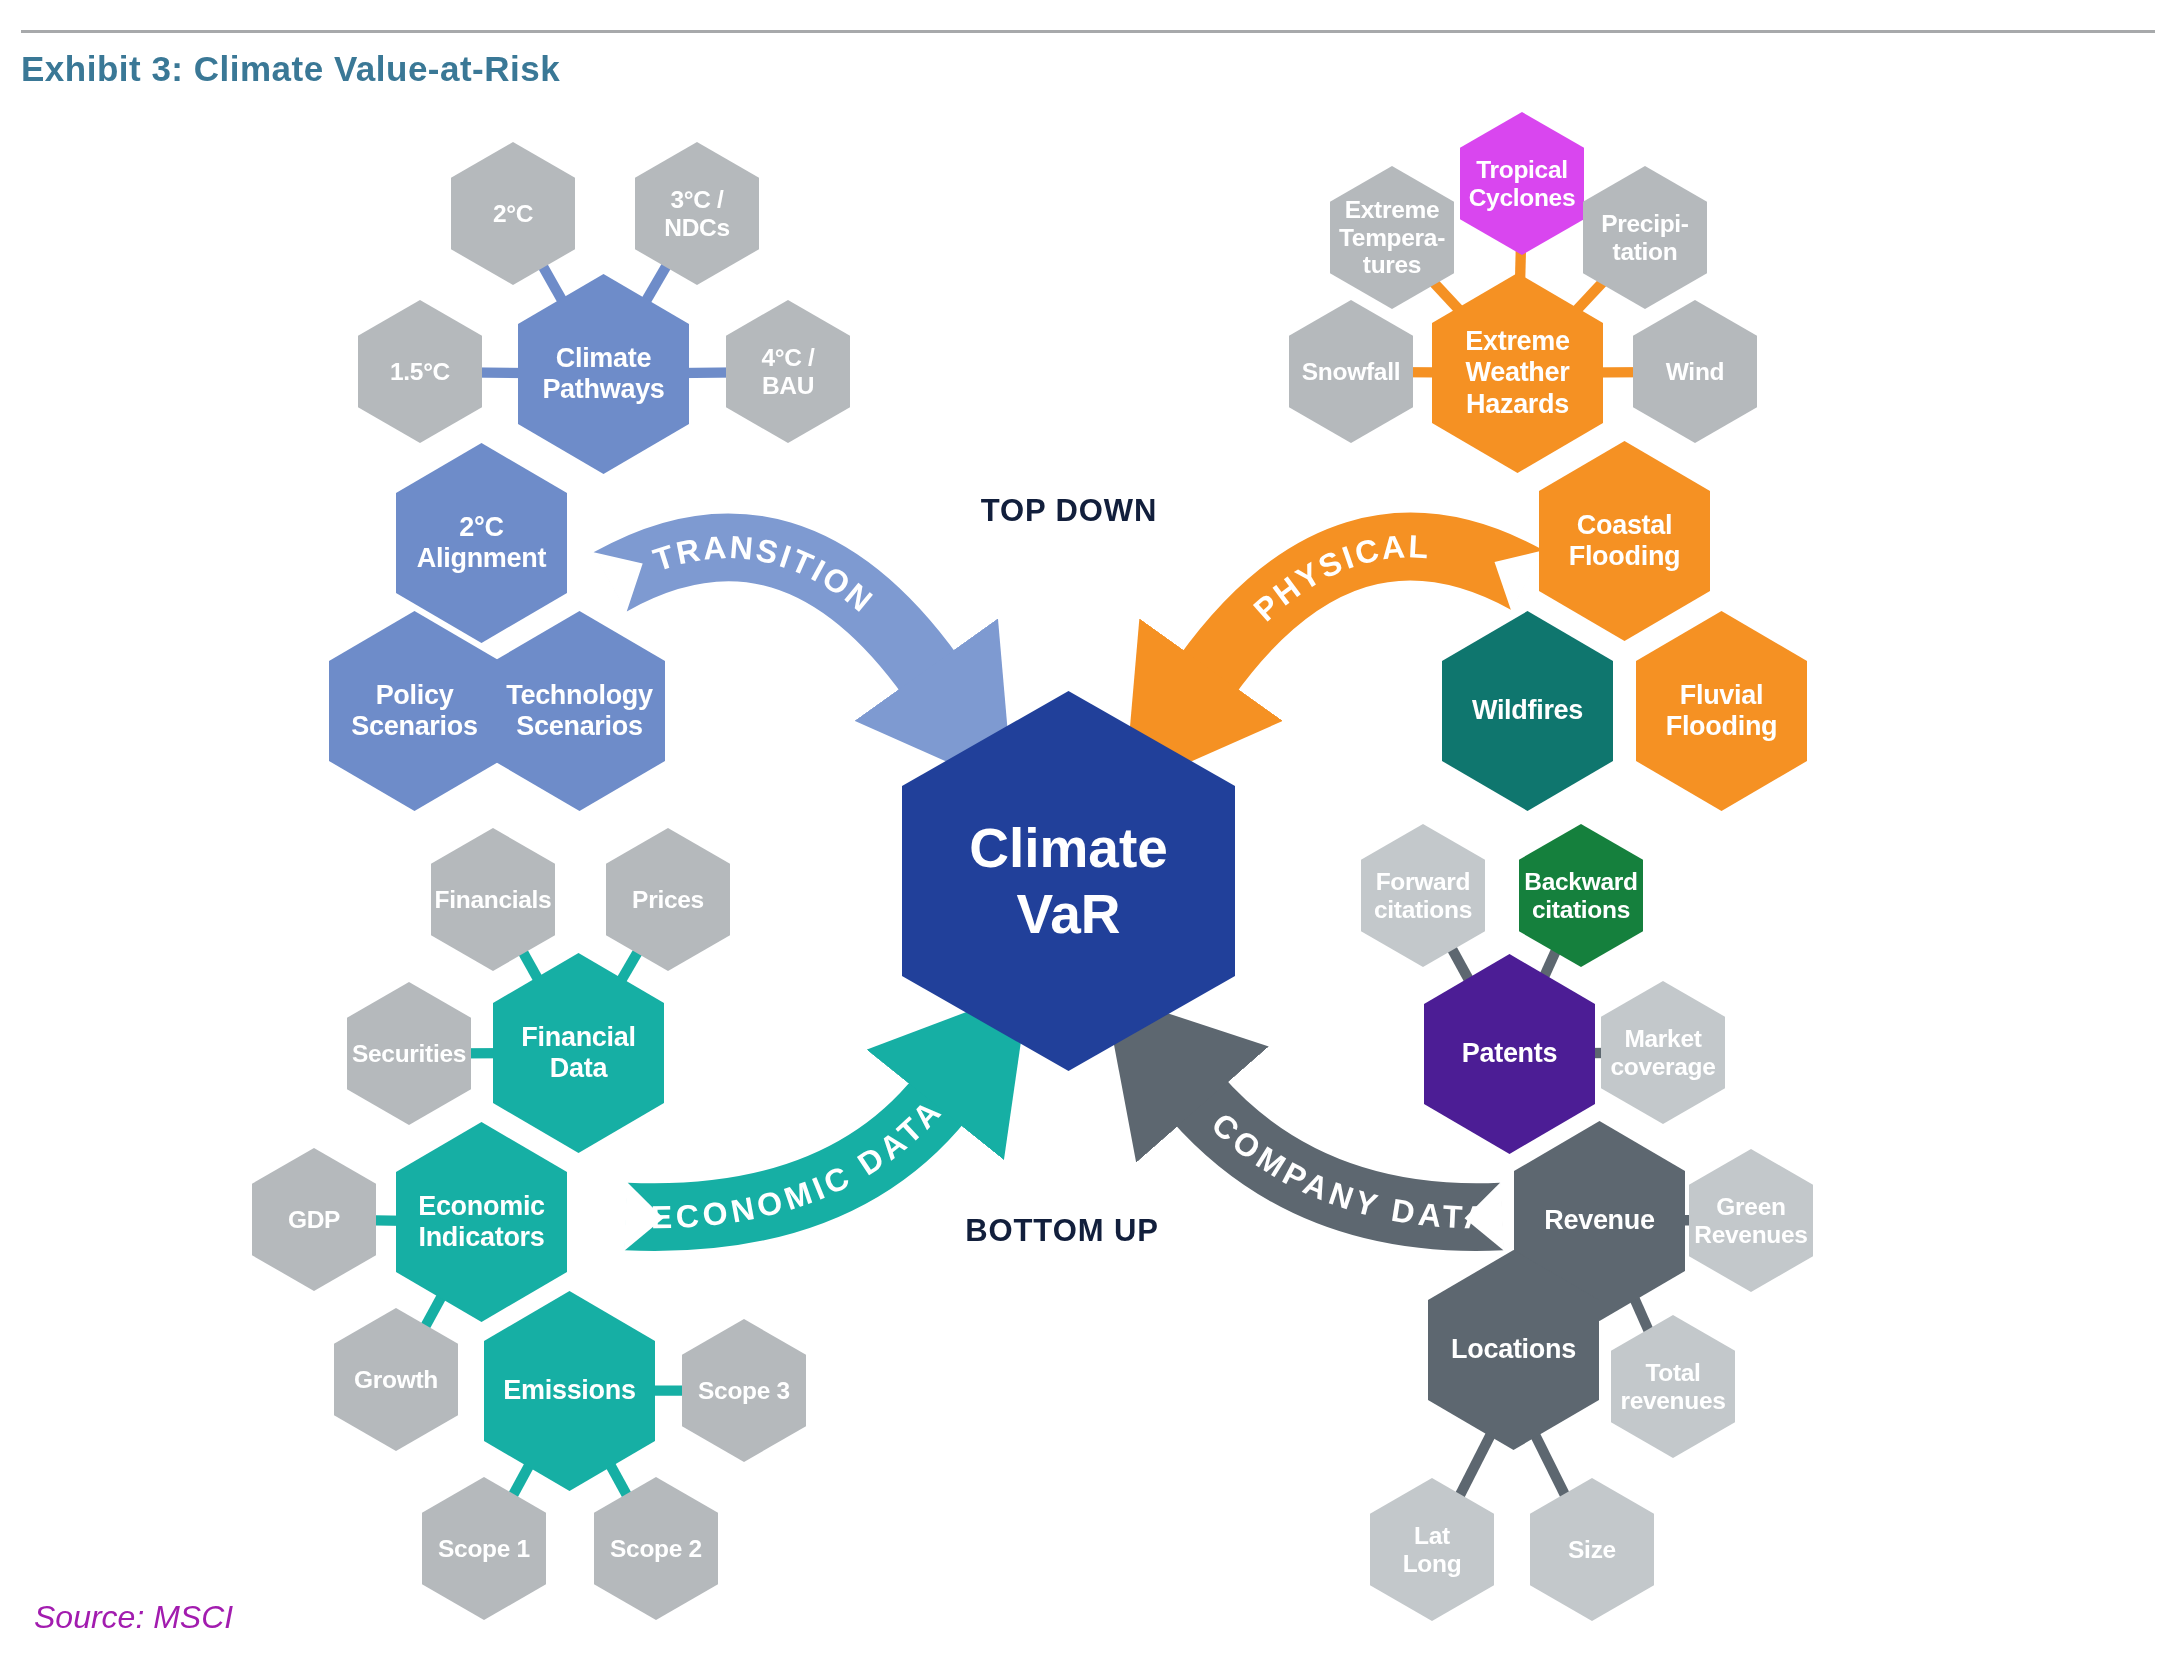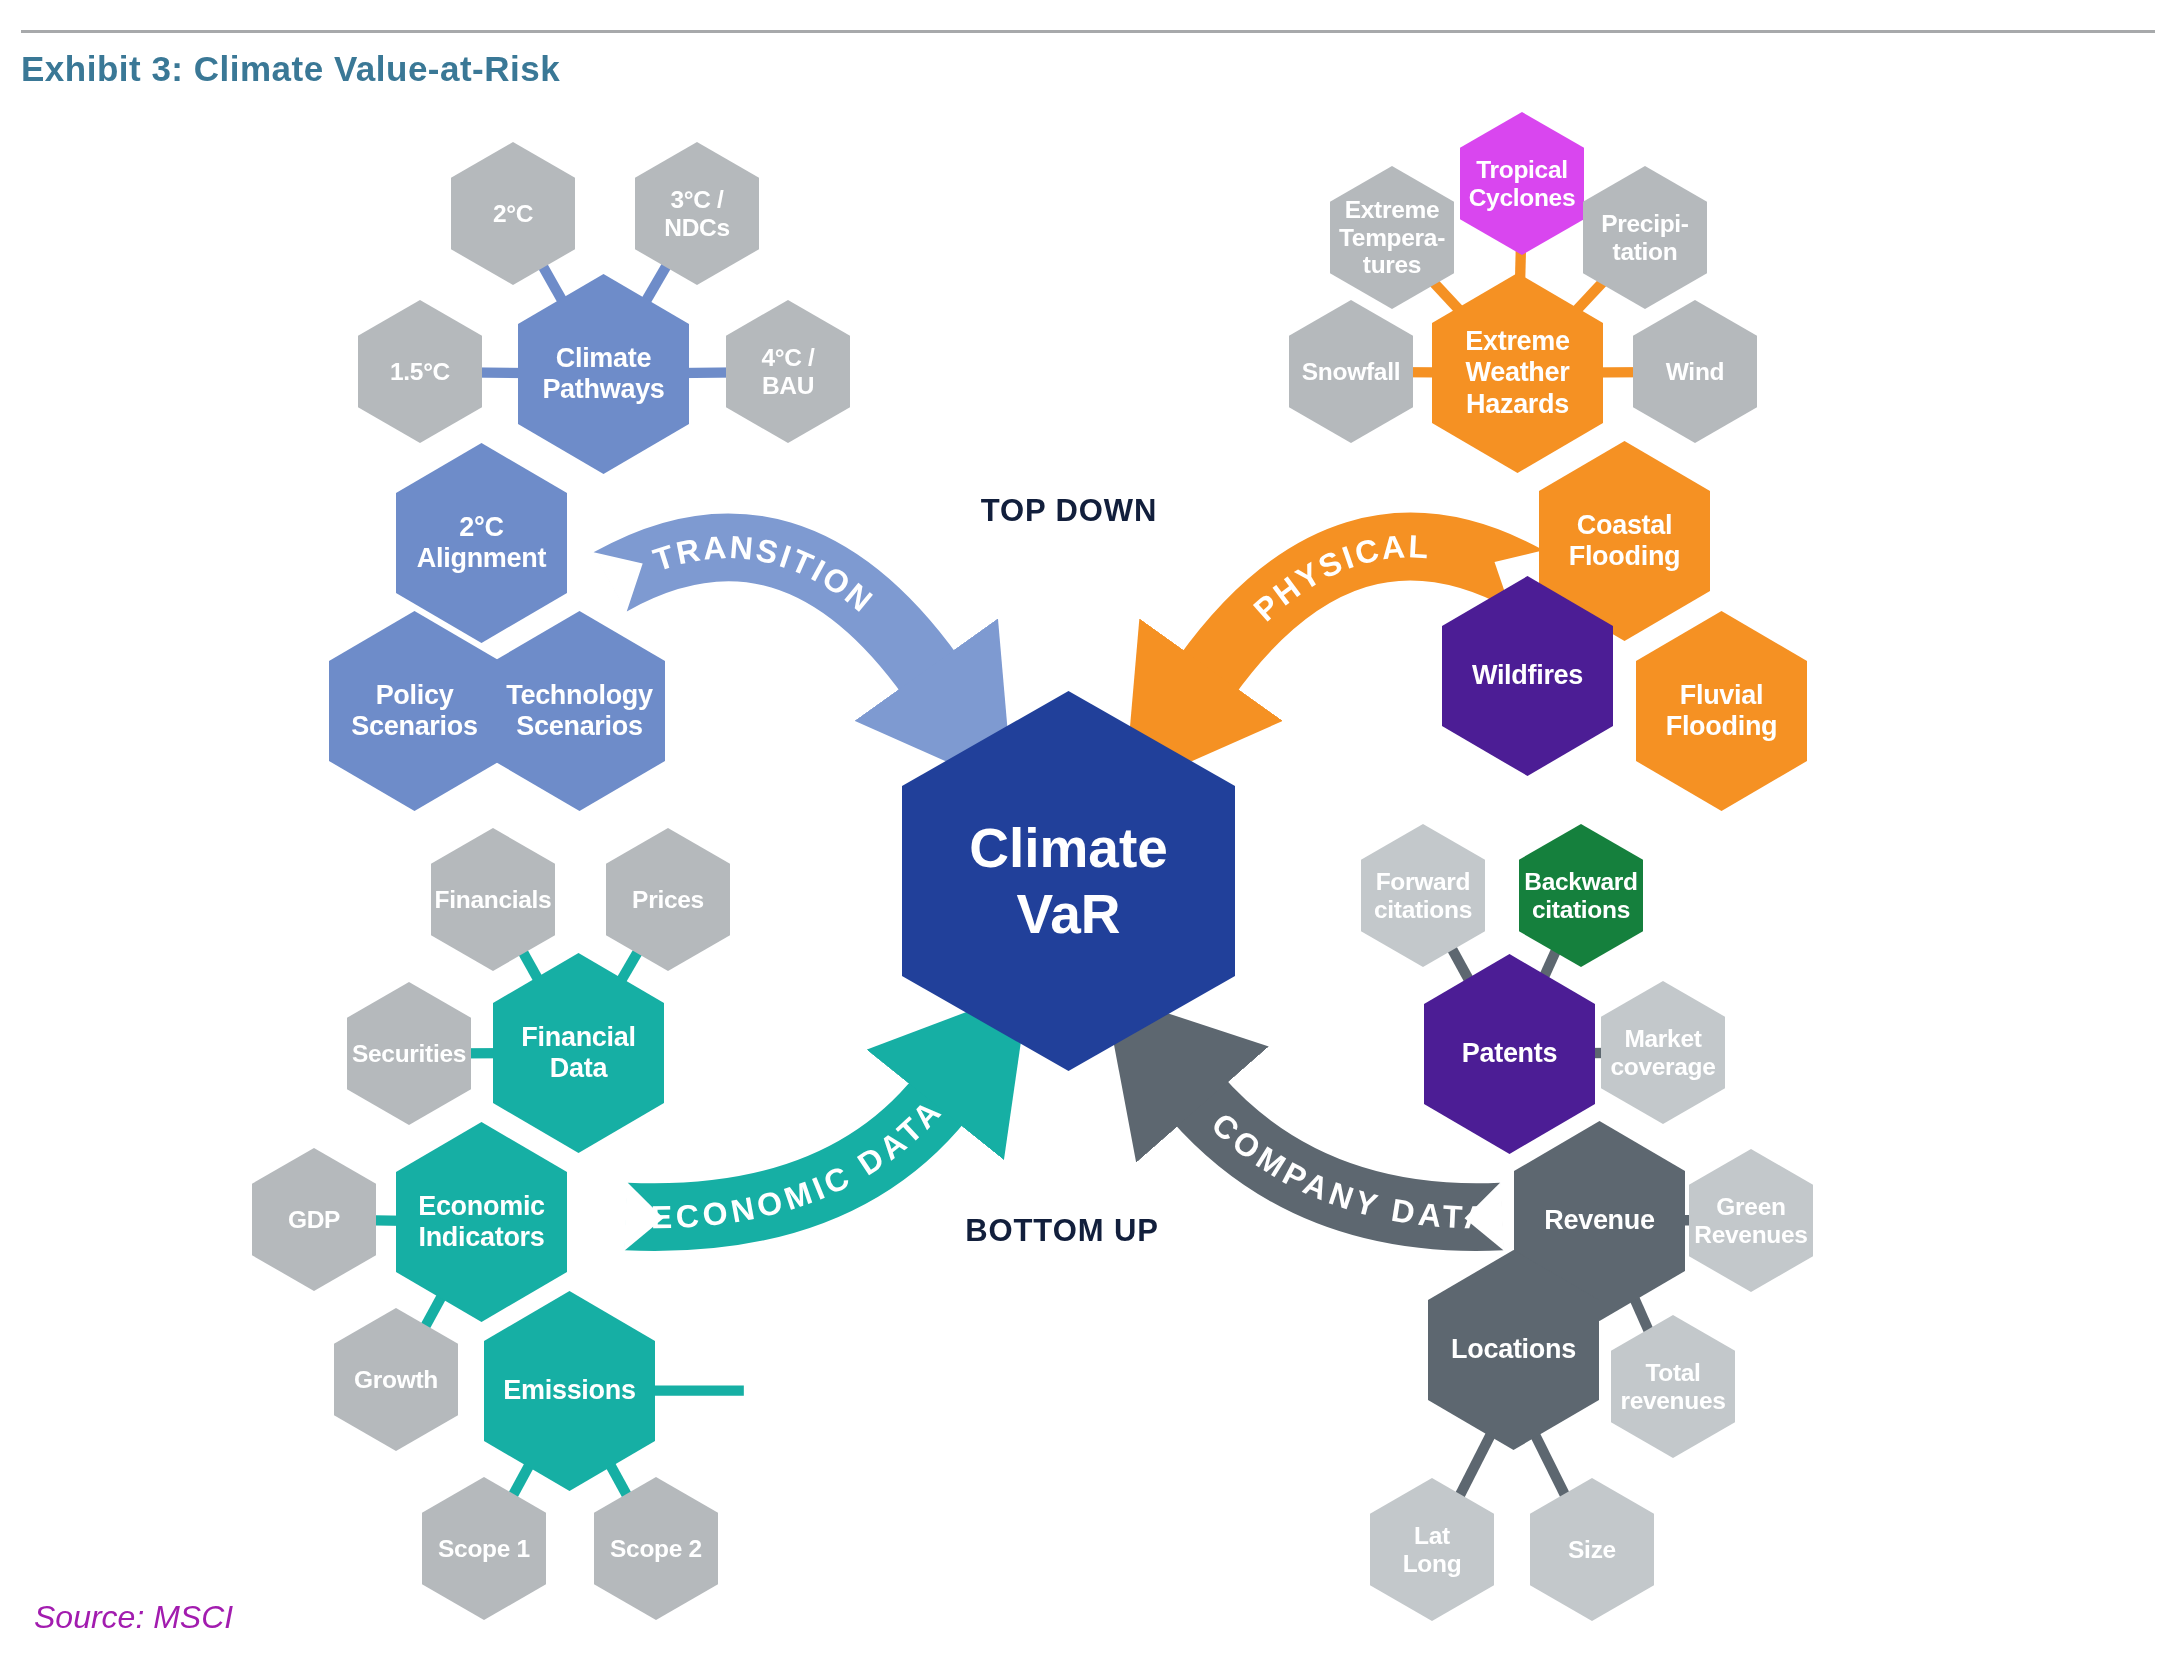--- a/index.html
+++ b/index.html
@@ -125,35 +125,36 @@
 Tempera-
 tures</div>
       <div class="hex satellite" style="left: 1460px; top: 112px; background: #d946ef;">Tropical
 Cyclones</div>
       <div class="hex satellite" style="left: 1583px; top: 166px; background: rgb(181, 185, 188);">Precipi-
 tation</div>
       <div class="hex satellite" style="left: 1289px; top: 300px; background: rgb(181, 185, 188);">Snowfall</div>
       <div class="hex satellite" style="left: 1633px; top: 300px; background: rgb(181, 185, 188);">Wind</div>
       <div class="hex hub" style="left: 1539px; top: 441px; background: rgb(245, 145, 35);">Coastal
 Flooding</div>
-      <div class="hex hub" style="left: 1442px; top: 576px; background: #4c1d95;">Wildfires</div>
+      <div class="hex hub" style="left: 1442px; top: 611px; background: #0f766e;">Wildfires</div>
       <div class="hex hub" style="left: 1636px; top: 611px; background: rgb(245, 145, 35);">Fluvial
 Flooding</div>
       <div class="hex hub" style="left: 493px; top: 953px; background: rgb(22, 175, 164);">Financial
 Data</div>
       <div class="hex satellite" style="left: 431px; top: 828px; background: rgb(181, 185, 188);">Financials</div>
       <div class="hex satellite" style="left: 606px; top: 828px; background: rgb(181, 185, 188);">Prices</div>
       <div class="hex satellite" style="left: 347px; top: 982px; background: rgb(181, 185, 188);">Securities</div>
       <div class="hex hub" style="left: 396px; top: 1122px; background: rgb(22, 175, 164);">Economic
 Indicators</div>
       <div class="hex satellite" style="left: 252px; top: 1148px; background: rgb(181, 185, 188);">GDP</div>
       <div class="hex satellite" style="left: 334px; top: 1308px; background: rgb(181, 185, 188);">Growth</div>
       <div class="hex hub" style="left: 484px; top: 1291px; background: rgb(22, 175, 164);">Emissions</div>
       <div class="hex satellite" style="left: 422px; top: 1477px; background: rgb(181, 185, 188);">Scope 1</div>
       <div class="hex satellite" style="left: 594px; top: 1477px; background: rgb(181, 185, 188);">Scope 2</div>
+      <div class="hex satellite" style="left: 682px; top: 1319px; background: rgb(181, 185, 188);">Scope 3</div>
       <div class="hex hub" style="left: 1424px; top: 954px; background: #4c1d95;">Patents</div>
       <div class="hex satellite" style="left: 1361px; top: 824px; background: rgb(195, 200, 203);">Forward
 citations</div>
       <div class="hex satellite" style="left: 1519px; top: 824px; background: #15803d;">Backward
 citations</div>
       <div class="hex satellite" style="left: 1601px; top: 981px; background: rgb(195, 200, 203);">Market
 coverage</div>
       <div class="hex hub" style="left: 1514px; top: 1121px; background: rgb(93, 103, 112);">Revenue</div>
       <div class="hex satellite" style="left: 1689px; top: 1149px; background: rgb(195, 200, 203);">Green
 Revenues</div>

